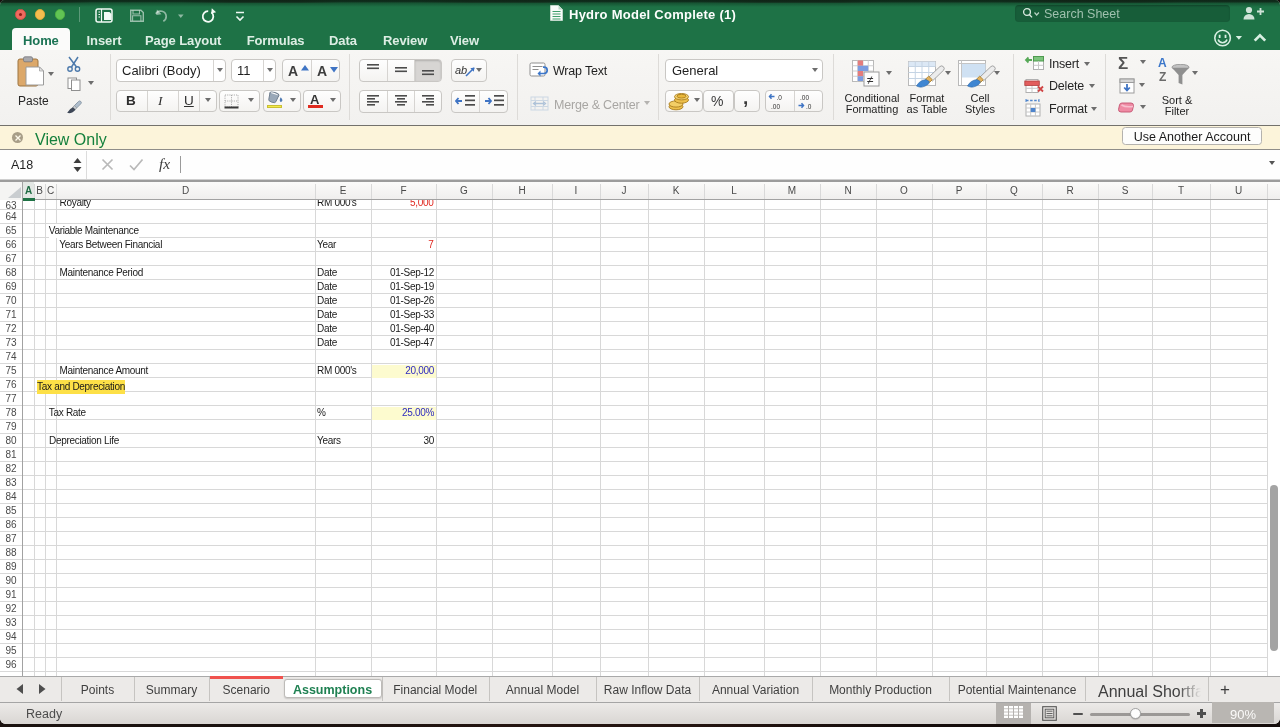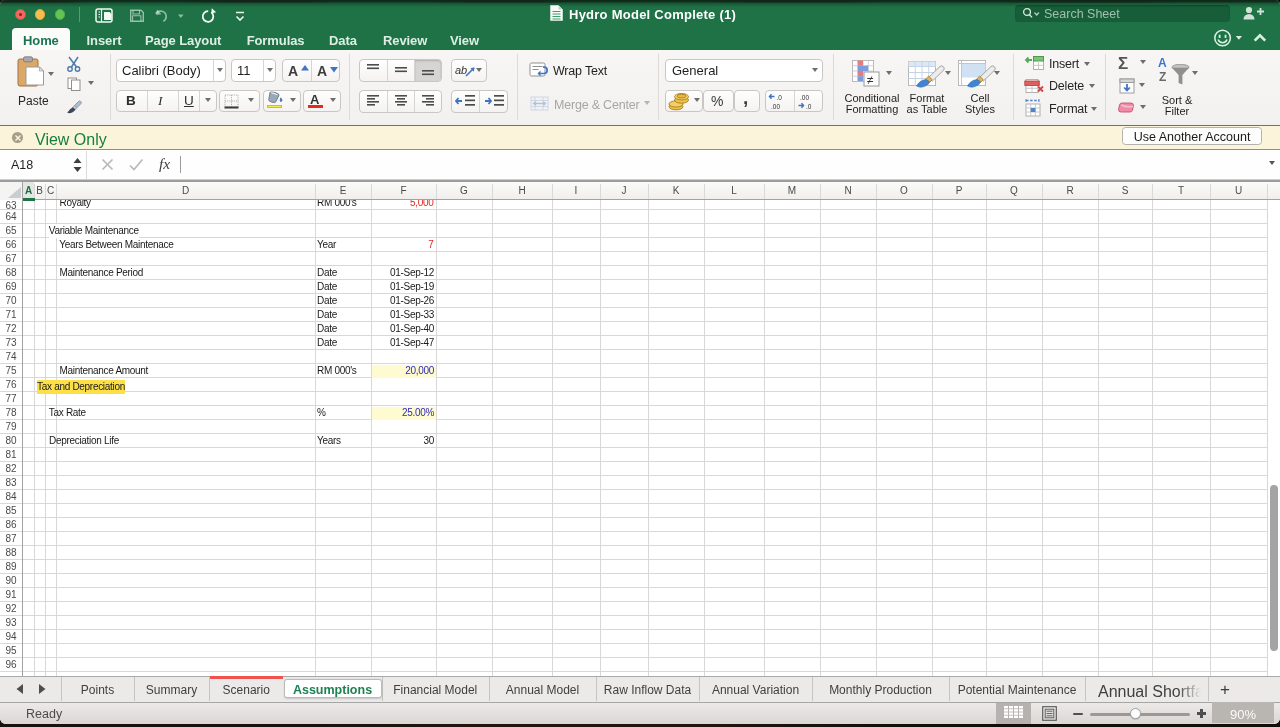--- a/index.html
+++ b/index.html
@@ -488,21 +488,21 @@
       <div class="ab" style="left:0;top:416px;width:22px;height:14px;line-height:14px;text-align:center;font-size:10px;color:#4a4a4a;">93</div>
       <div class="ab" style="left:0;top:430px;width:22px;height:14px;line-height:14px;text-align:center;font-size:10px;color:#4a4a4a;">94</div>
       <div class="ab" style="left:0;top:444px;width:22px;height:14px;line-height:14px;text-align:center;font-size:10px;color:#4a4a4a;">95</div>
       <div class="ab" style="left:0;top:458px;width:22px;height:14px;line-height:14px;text-align:center;font-size:10px;color:#4a4a4a;">96</div>
       <div class="ab" style="left:371.5px;top:164.5px;width:64px;height:13px;background:#fdfbcf;"></div>
       <div class="ab" style="left:371.5px;top:206.5px;width:64px;height:13px;background:#fdfbcf;"></div>
       <div class="ct " style="left:59.5px;top:-4px;">Royalty</div>
 <div class="ct " style="left:317px;top:-4px;">RM 000's</div>
 <div class="ct ctr" style="left:371px;top:-4px;width:62.5px;color:#e02a22;">5,000</div>
 <div class="ct " style="left:48.75px;top:24px;background:#fff;">Variable Maintenance</div>
-<div class="ct " style="left:59.25px;top:38px;">Years Between Maintenace</div>
+<div class="ct " style="left:59.25px;top:38px;">Years Between Financial</div>
 <div class="ct " style="left:317px;top:38px;">Year</div>
 <div class="ct ctr" style="left:371px;top:38px;width:62.5px;color:#e02a22;">7</div>
 <div class="ct " style="left:59.5px;top:66px;">Maintenance Period</div>
 <div class="ct " style="left:317px;top:66px;">Date</div>
 <div class="ct ctr" style="left:371px;top:66px;width:63px;">01-Sep-12</div>
 <div class="ct " style="left:317px;top:80px;">Date</div>
 <div class="ct ctr" style="left:371px;top:80px;width:63px;">01-Sep-19</div>
 <div class="ct " style="left:317px;top:94px;">Date</div>
 <div class="ct ctr" style="left:371px;top:94px;width:63px;">01-Sep-26</div>
 <div class="ct " style="left:317px;top:108px;">Date</div>

